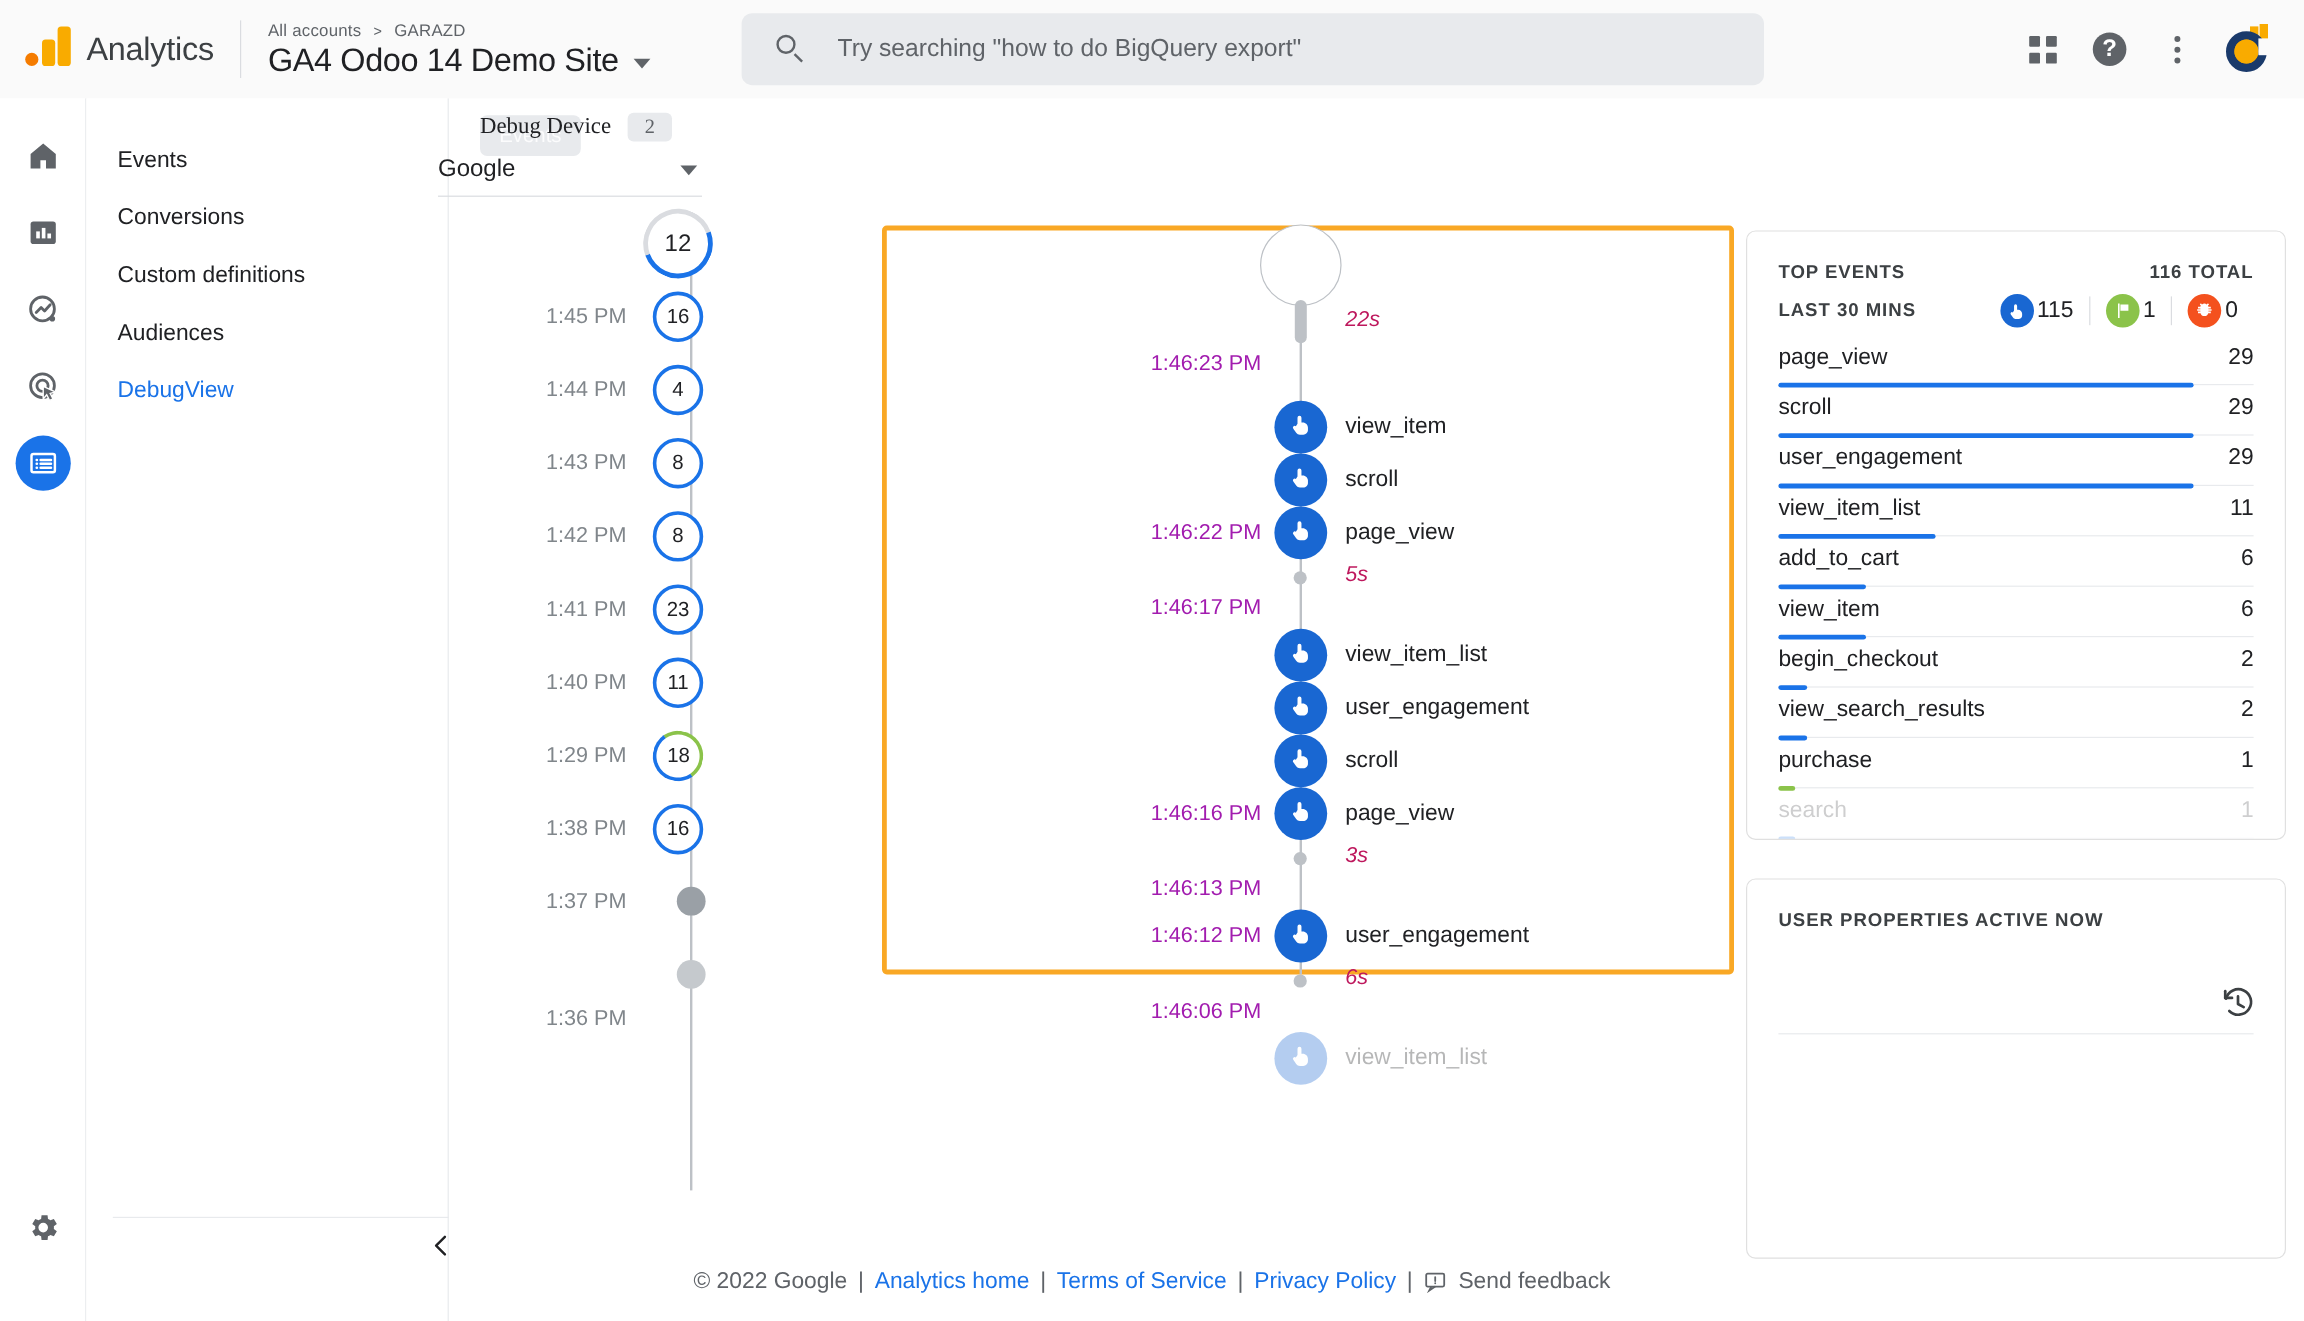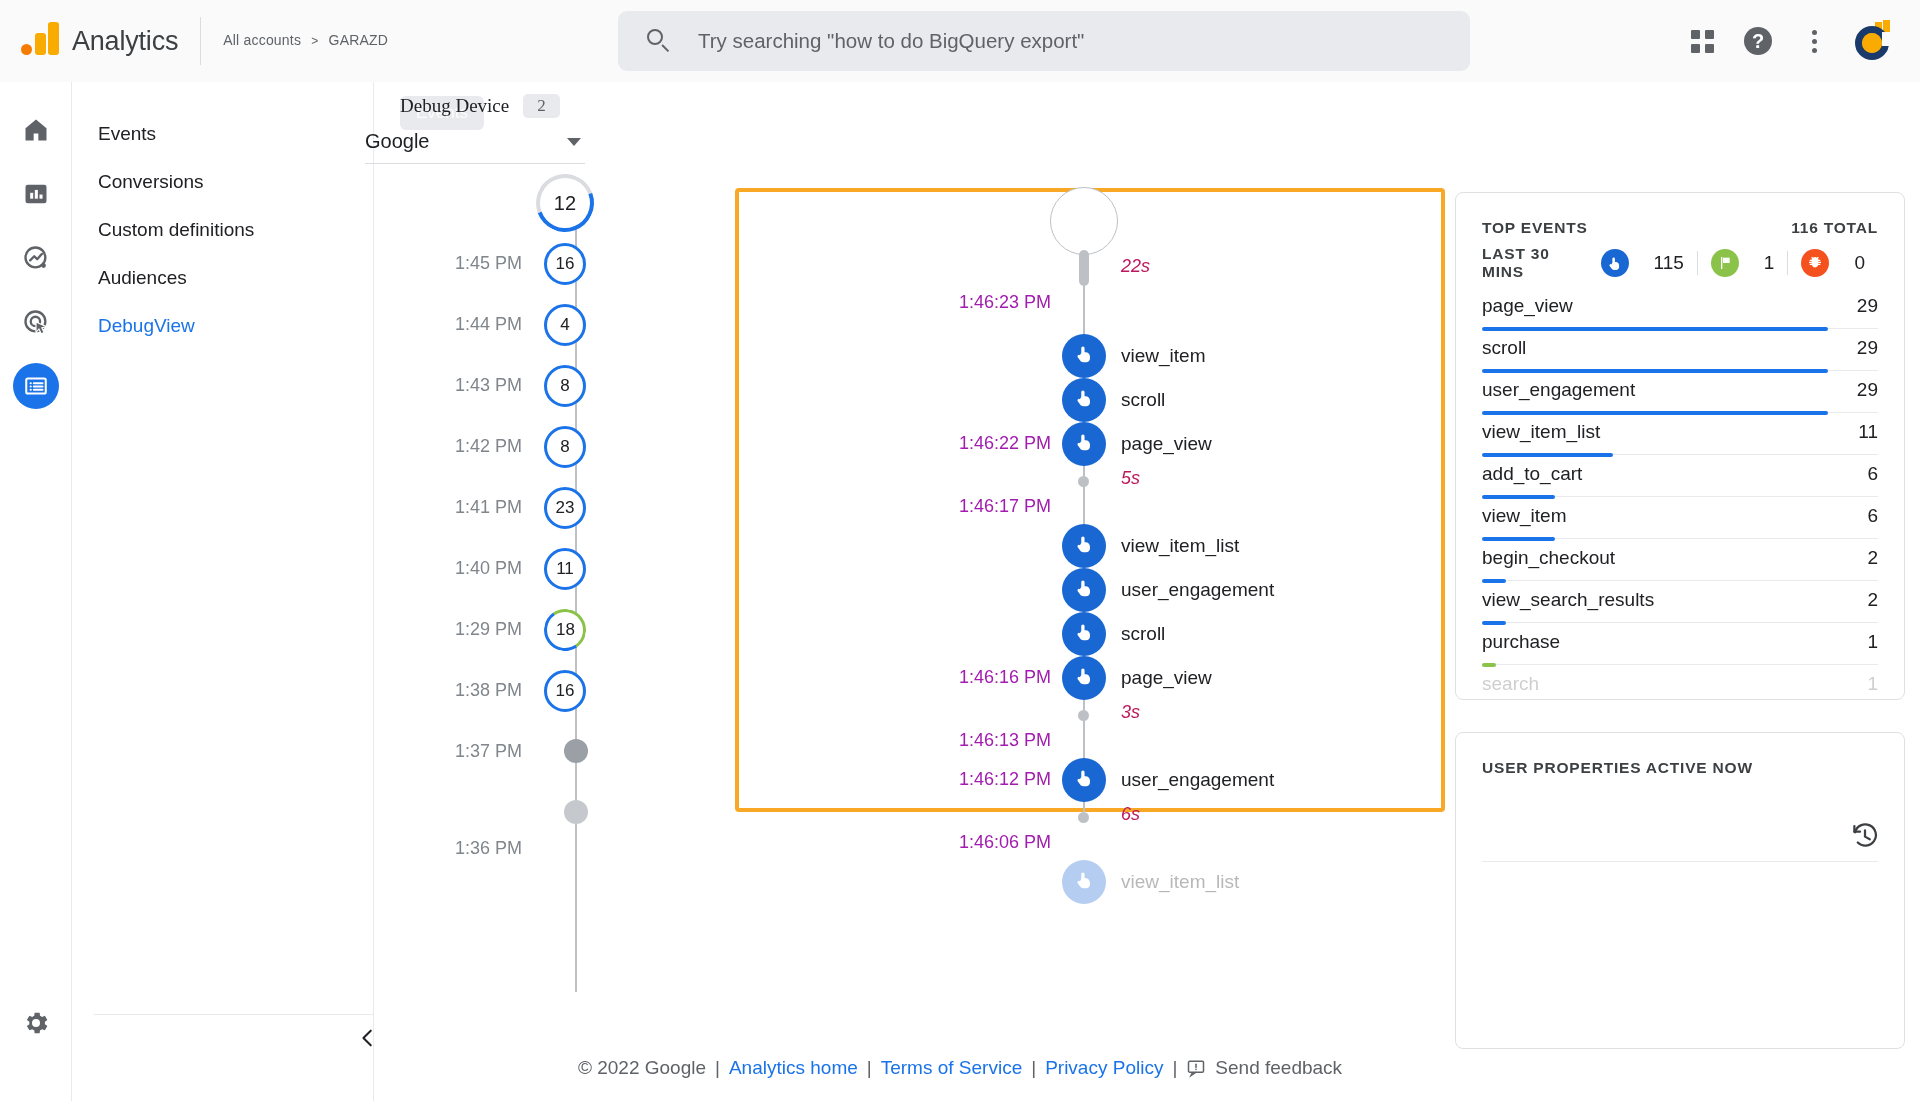--- a/index.html
+++ b/index.html
@@ -158,21 +158,21 @@
   .card-top { left: 1455px; top: 192px; width: 450px; height: 508px; overflow: hidden; }
   .card-bottom { left: 1455px; top: 732px; width: 450px; height: 317px; }
   .card-hdr { display: flex; justify-content: space-between; align-items: center;
     padding: 26px 26px 0 26px; }
   .card-title { font-size: 15.5px; font-weight: bold; color: #3c4043; letter-spacing: .8px; }
   .card-total { font-size: 15.5px; font-weight: bold; color: #3c4043; letter-spacing: .8px; }
   .sub-row { display: flex; justify-content: space-between; align-items: center;
     padding: 8px 26px 0 26px; }
   .sub-lbl { font-size: 15.5px; font-weight: bold; color: #3c4043; letter-spacing: .8px; }
   .counts { display: flex; align-items: center; gap: 0px; }
-  .cnt { display: flex; align-items: center; gap: 25px; padding: 0 13px; }
+  .cnt { display: flex; align-items: center; gap: 3px; padding: 0 13px; }
   .cnt .n { font-size: 19px; color: #202124; }
   .cnt-sep { width: 1px; height: 24px; background: #dadce0; }
   .ic-circ { width: 28px; height: 28px; border-radius: 50%; display: flex;
     align-items: center; justify-content: center; }
   .ev-list { margin-top: 12px; }
   .ev-row { position: relative; height: 42px; padding: 0 26px; }
   .ev-row .nm { position: absolute; left: 26px; top: 2px; font-size: 19px; color: #202124; }
   .ev-row .ct { position: absolute; right: 26px; top: 2px; font-size: 19px; color: #202124; }
   .ev-row .rule { position: absolute; left: 26px; right: 26px; bottom: 6px; height: 1px; background: #e8eaed; }
   .ev-row .bar { position: absolute; left: 26px; bottom: 4px; height: 4px; border-radius: 2px; }
@@ -199,20 +199,24 @@
       <div class="bar b2"></div>
       <div class="bar b3"></div>
   </div>
   <div class="brand-name">Analytics</div>
   <div class="vdiv"></div>
   <div class="acct-block">
     <div class="breadcrumb">
       <span>All accounts</span>
       <span class="bc-sep">&gt;</span>
       <span>GARAZD</span>
+    </div>
+    <div class="prop-row">
+      <span class="prop-name">GA4 Odoo 14 Demo Site</span>
+      <span class="caret-dn"></span>
     </div>
   </div>
 
   <div class="searchbox">
     <span class="search-ic">
         <i></i>
         <b></b>
       </span>
     <input class="search-input" type="text" placeholder="Try searching &quot;how to do BigQuery export&quot;" style="">
   </div>

